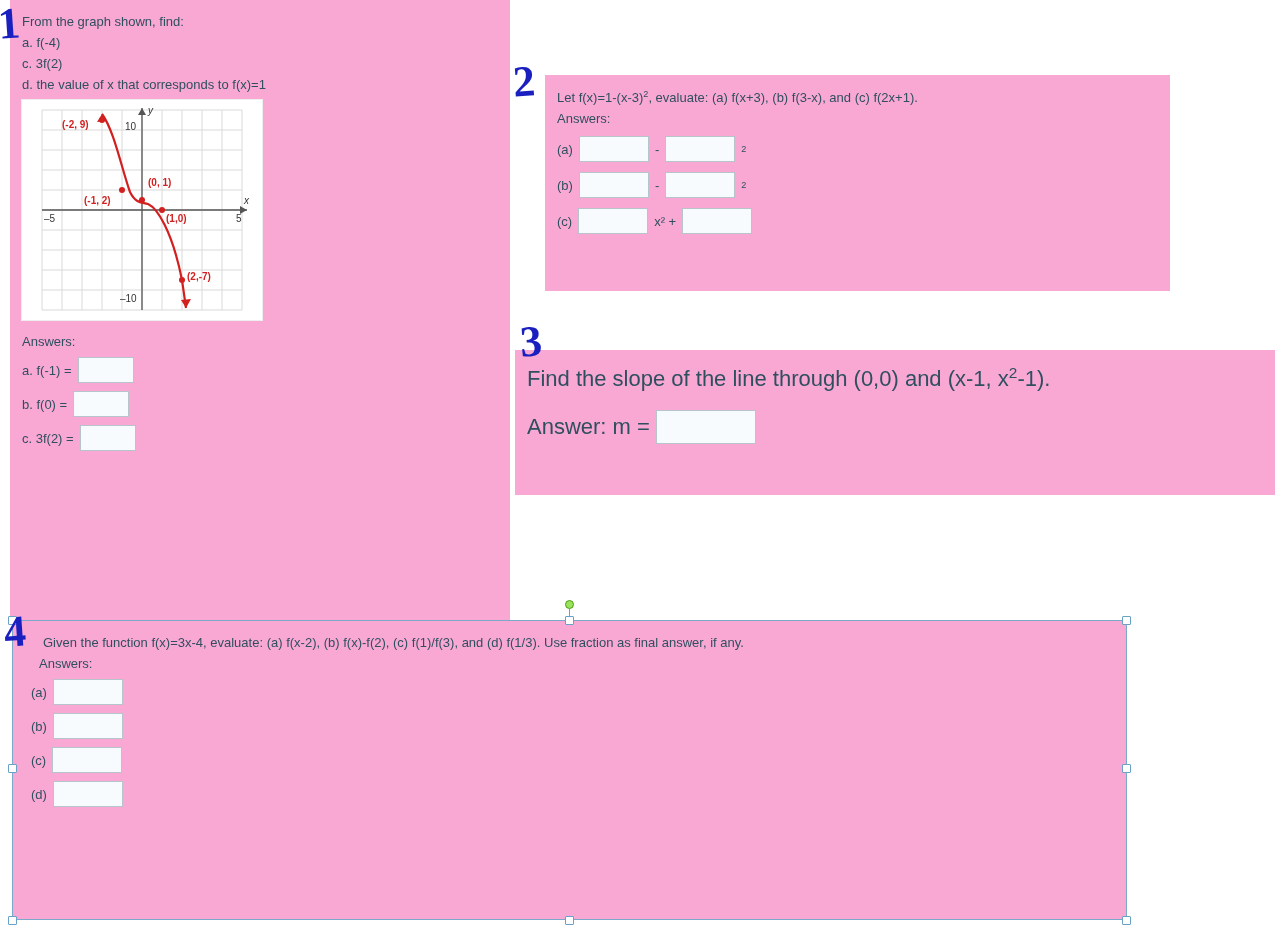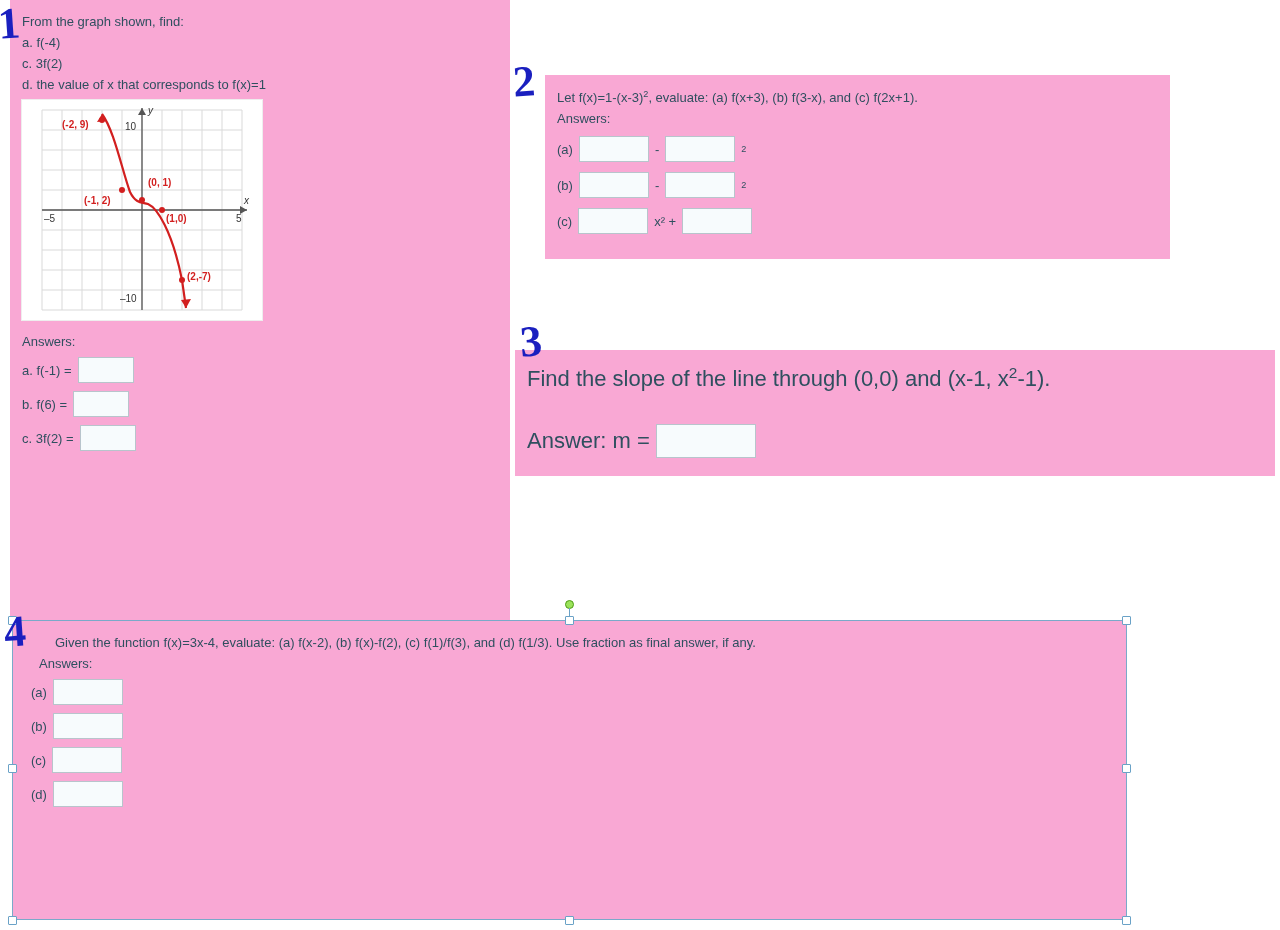--- a/index.html
+++ b/index.html
@@ -12,22 +12,22 @@
     height: 930px;
     position: relative;
     overflow: hidden;
   }
   .panel {
     background: #f9a8d4;
     position: absolute;
     padding: 8px 12px;
   }
   #q1 { left: 10px; top: 0px; width: 500px; height: 620px; }
-  #q2 { left: 545px; top: 75px; width: 625px; height: 184px; }
-  #q3 { left: 515px; top: 350px; width: 760px; height: 126px; font-size: 22px; }
+  #q2 { left: 545px; top: 75px; width: 625px; height: 216px; }
+  #q3 { left: 515px; top: 350px; width: 760px; height: 145px; font-size: 22px; }
   #q4 { left: 12px; top: 620px; width: 1115px; height: 300px; border: 1px solid #7aa9c9; }
 
   .qline { margin: 6px 0; color: #2f4f5f; }
   .answers-label { margin-top: 14px; margin-bottom: 6px; }
 
   .graph {
     background: #ffffff;
     width: 240px; height: 220px;
     margin: 8px 0 14px 0;
     position: relative;
@@ -48,21 +48,21 @@
     width: 56px;
     padding: 0 4px;
     font-size: 13px;
   }
   input.box.sm { width: 56px; }
   input.box.md { width: 70px; }
 
   #q2 .ansrow { margin: 10px 0; }
   #q2 sup, #q3 sup { font-size: 0.7em; }
 
-  #q3 .ansrow { margin-top: 32px; }
+  #q3 .ansrow { margin-top: 18px; }
   #q3 input.box { height: 34px; width: 100px; font-size: 18px; }
 
   
   .hand {
     position: absolute;
     font-family: "Comic Sans MS", cursive;
     color: #1a1fbf;
     font-size: 40px;
     font-weight: bold;
     pointer-events: none;
@@ -144,21 +144,21 @@
       <text class="axlabel" x="222" y="104" font-style="italic">x</text>
     </svg>
   </div>
 
   <div class="answers-label">Answers:</div>
   <div class="ansrow">
     <span>a. f(-1) =</span>
     <input class="box sm" style="">
   </div>
   <div class="ansrow">
-    <span>b. f(6) =</span>
+    <span>b. f(0) =</span>
     <input class="box sm" style="">
   </div>
   <div class="ansrow">
     <span>c. 3f(2) =</span>
     <input class="box sm" style="">
   </div>
 </div>
 
 <div id="q2" class="panel">
   <div class="qline">
@@ -192,21 +192,21 @@
   <div class="qline">
     <span>Find the slope of the line through (0,0) and (x-1, x</span><sup>2</sup><span>-1).</span>
   </div>
   <div class="ansrow">
     <span>Answer: m =</span>
     <input class="box" style="">
   </div>
 </div>
 
 <div id="q4" class="panel">
-  <div class="qline" style="margin-left:30px">Given the function f(x)=3x-4, evaluate: (a) f(x-2), (b) f(x)-f(2), (c) f(1)/f(3), and (d) f(1/3).  Use fraction as final answer, if any.</div>
+  <div class="qline" style="margin-left:18px">Given the function f(x)=3x-4, evaluate: (a) f(x-2), (b) f(x)-f(2), (c) f(1)/f(3), and (d) f(1/3).  Use fraction as final answer, if any.</div>
   <div class="qline" style="margin-left:14px">Answers:</div>
 
   <div class="ansrow" style="margin-left:6px">
     <span>(a)</span>
     <input class="box md" style="">
   </div>
   <div class="ansrow" style="margin-left:6px">
     <span>(b)</span>
     <input class="box md" style="">
   </div>

